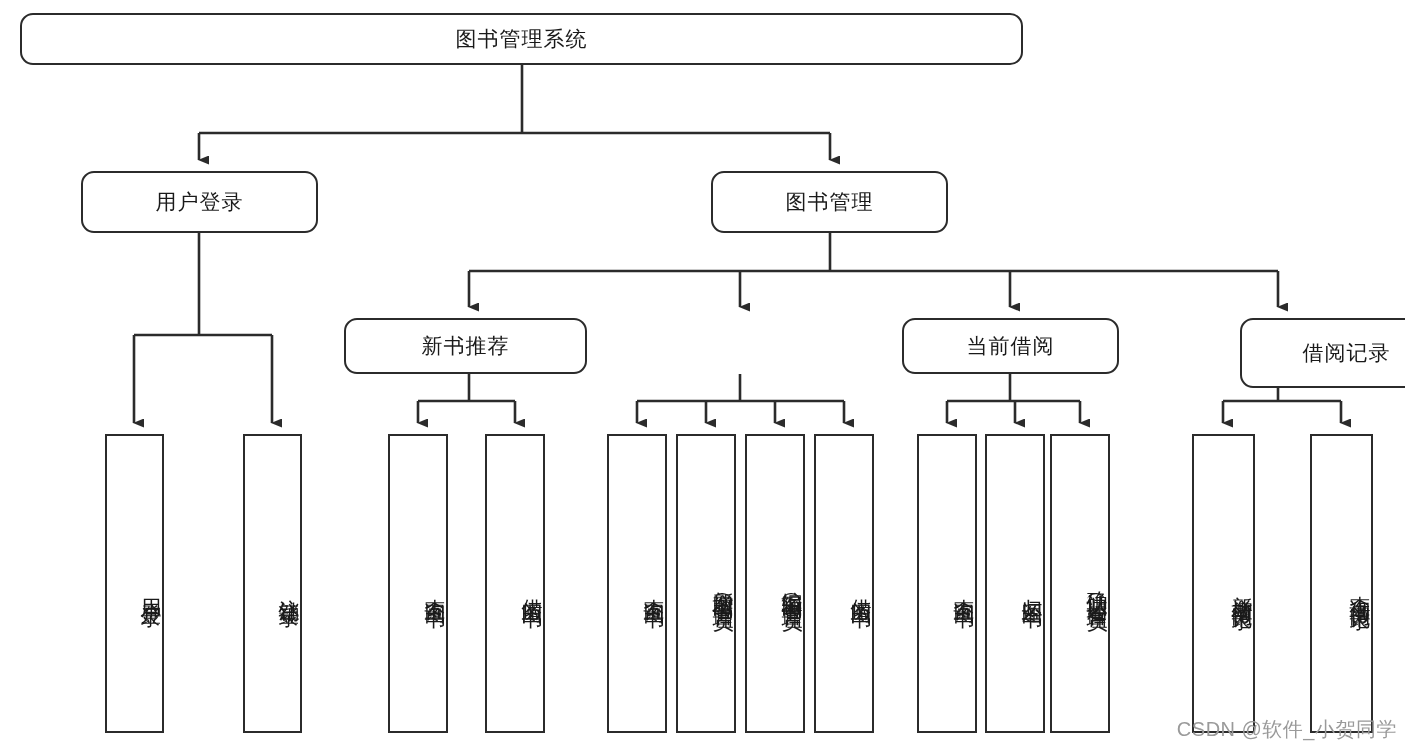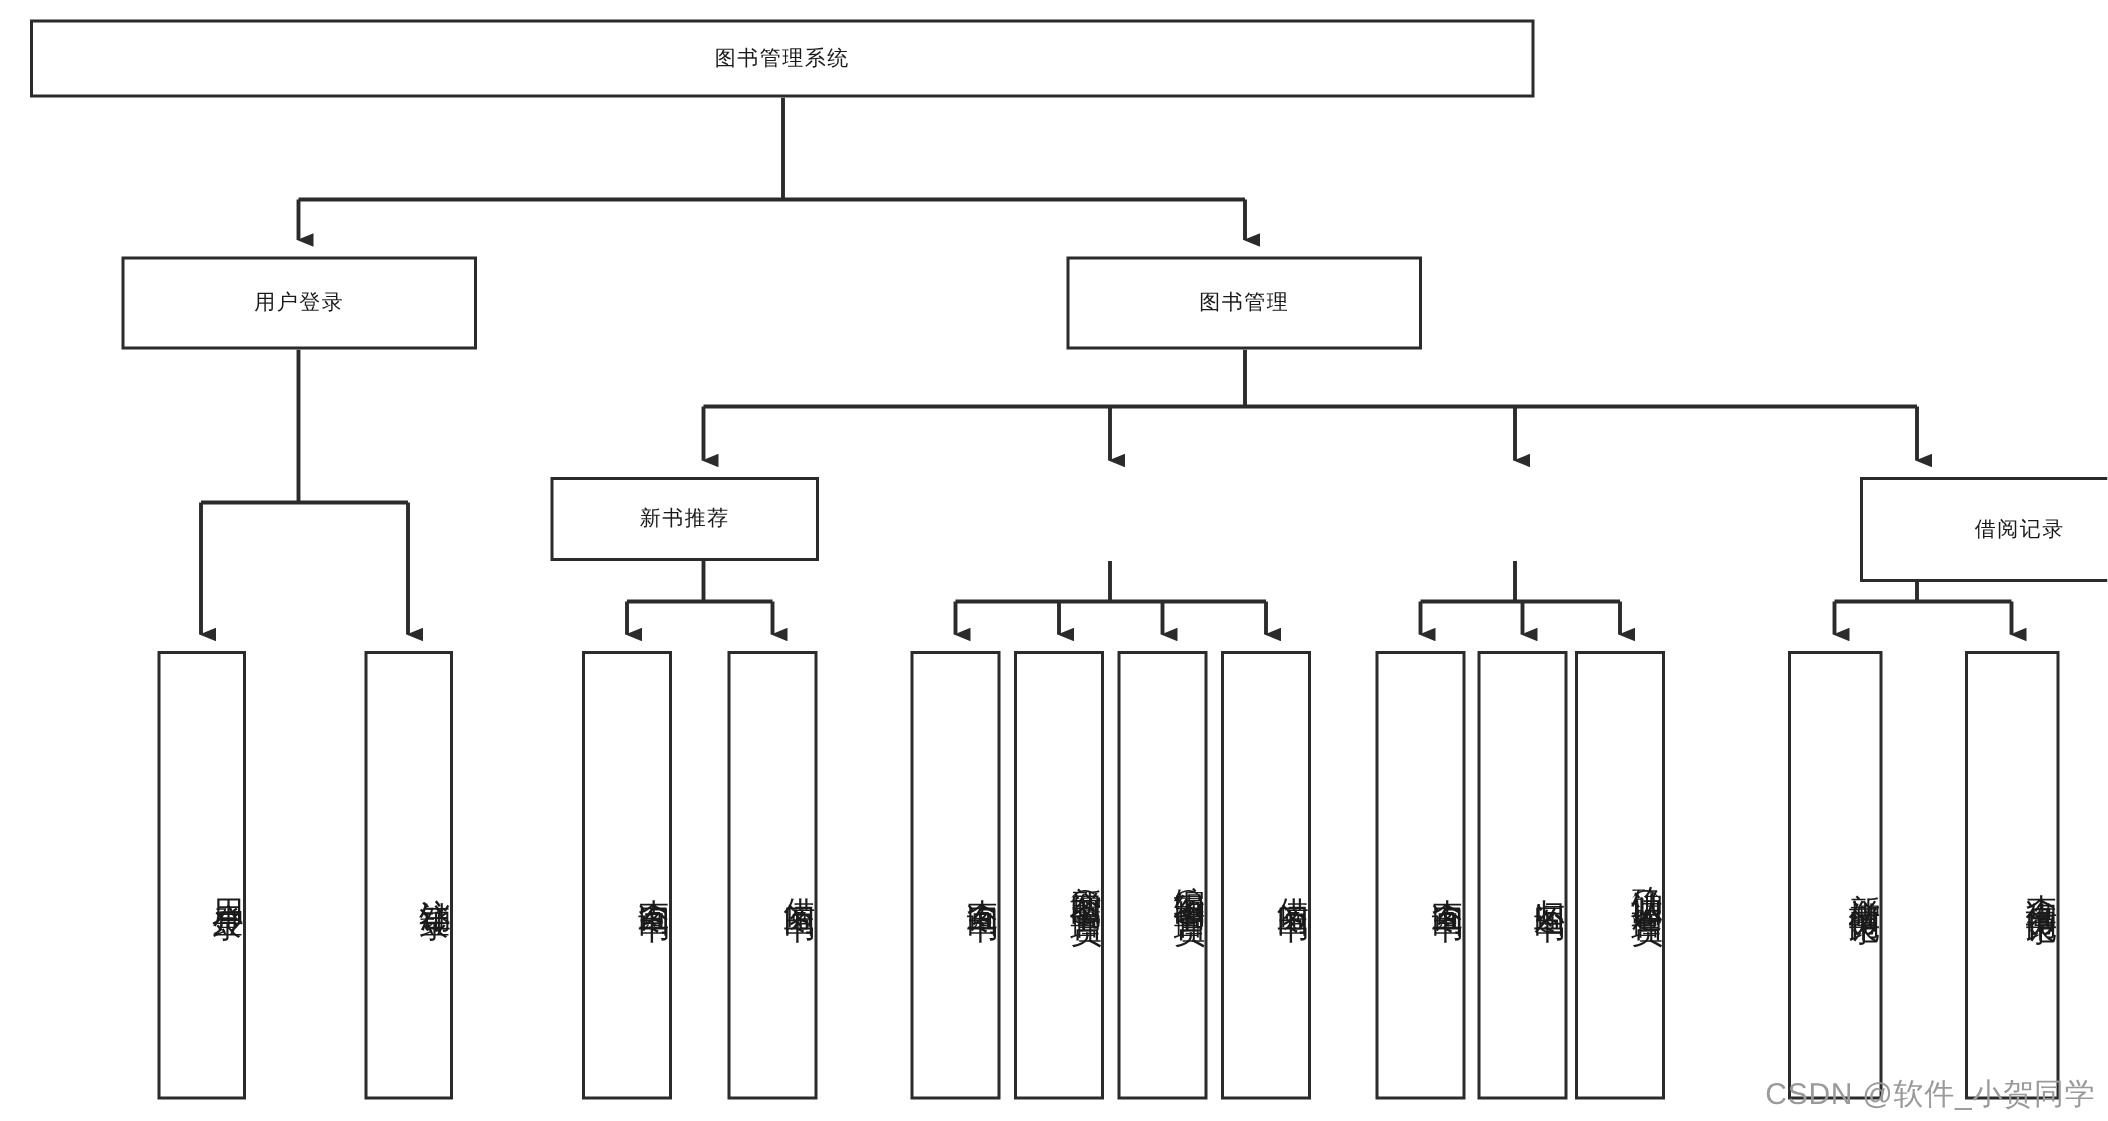--- a/index.html
+++ b/index.html
@@ -19,22 +19,23 @@
     position: absolute;
     box-sizing: border-box;
     border: 2px solid #2b2b2b;
     background: #ffffff;
     display: flex;
     align-items: center;
     justify-content: center;
     color: #1a1a1a;
   }
   .node.horizontal {
-    font-size: 14px;
+    font-size: 21px;
     letter-spacing: 1px;
+    border-radius: 13px;
   }
   .node.vertical {
     writing-mode: vertical-rl;
     text-orientation: upright;
     font-size: 21px;
     letter-spacing: 3px;
     padding-top: 8px;
     align-items: flex-start;
     justify-content: center;
     line-height: 1;
@@ -121,22 +122,25 @@
     <span>图书管理系统</span>
   </div>
 
   <div class="node horizontal" style="left:81px; top:171px; width:237px; height:62px;">
     <span>用户登录</span>
   </div>
   <div class="node horizontal" style="left:711px; top:171px; width:237px; height:62px;align-items:center;">
     <span>图书管理</span>
   </div>
 
-  <div class="node horizontal" style="left:367px; top:318px; width:179px; height:56px;">
+  <div class="node horizontal" style="left:344px; top:318px; width:243px; height:56px;">
     <span>新书推荐</span>
+  </div>
+  <div class="node horizontal" style="left:902px; top:318px; width:217px; height:56px;">
+    <span>当前借阅</span>
   </div>
   <div class="node horizontal" style="left:1240px; top:318px; width:213px; height:70px;">
     <span>借阅记录</span>
   </div>
 
   <div class="node vertical" style="left:105px; top:434px; width:59px; height:299px;">
     <span class="vtext">用户登录</span>
   </div>
   <div class="node vertical" style="left:243px; top:434px; width:59px; height:299px;">
     <span class="vtext">注销登录</span>

